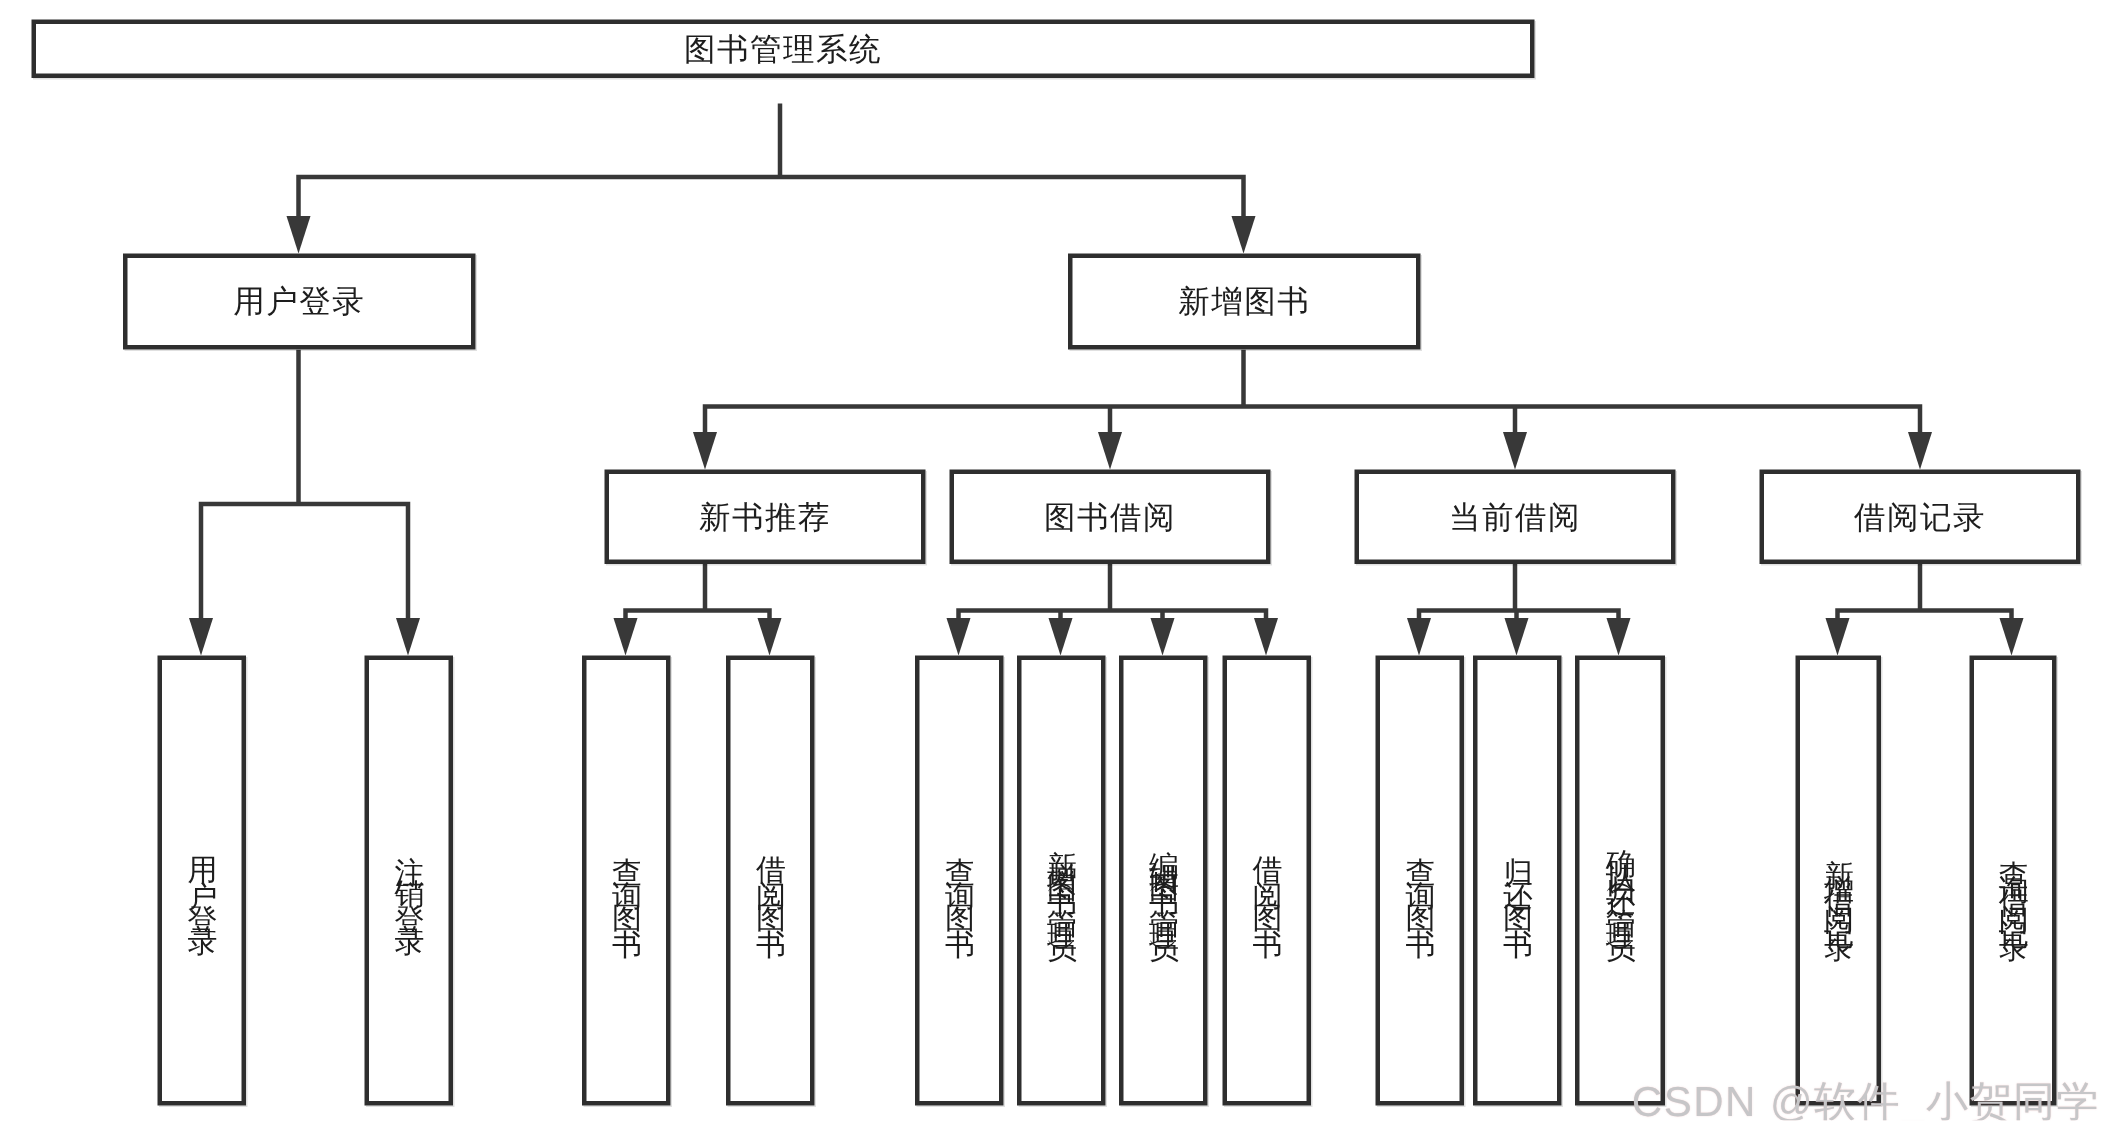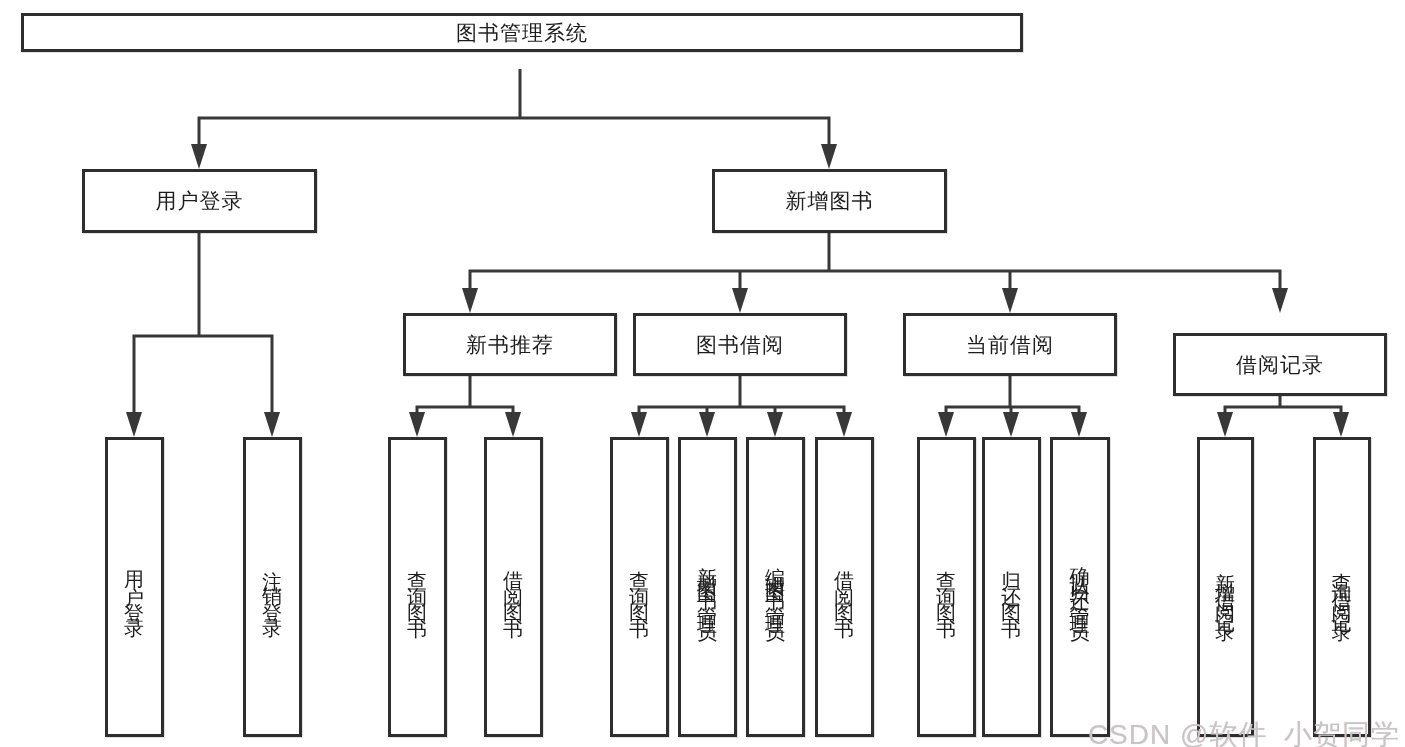--- a/index.html
+++ b/index.html
@@ -31,21 +31,21 @@
   .len4 span{letter-spacing:16px;}
   .len6 span{letter-spacing:10px;}
   .len9 span{letter-spacing:8px;}
 
   #node-root{left:21px;top:13px;width:1002px;height:39px;}
   #node-user-login{left:82px;top:169px;width:235px;height:64px;}
   #node-book-mgmt{left:712px;top:169px;width:235px;height:64px;}
   #node-new-book{left:363px;top:313px;width:214px;height:63px;margin-left:40px;}
   #node-book-borrow{left:633px;top:313px;width:214px;height:63px;}
   #node-current-borrow{left:903px;top:313px;width:214px;height:63px;}
-  #node-records{left:1173px;top:313px;width:214px;height:63px;margin-top:20px;}
+  #node-records{left:1173px;top:313px;width:214px;height:63px;}
 
   .leaf{top:437px;width:59px;height:300px;}
   #leaf-0{left:105px;}
   #leaf-1{left:243px;}
   #leaf-2{left:388px;}
   #leaf-3{left:484px;}
   #leaf-4{left:610px;}
   #leaf-5{left:678px;}
   #leaf-6{left:746px;}
   #leaf-7{left:815px;}

